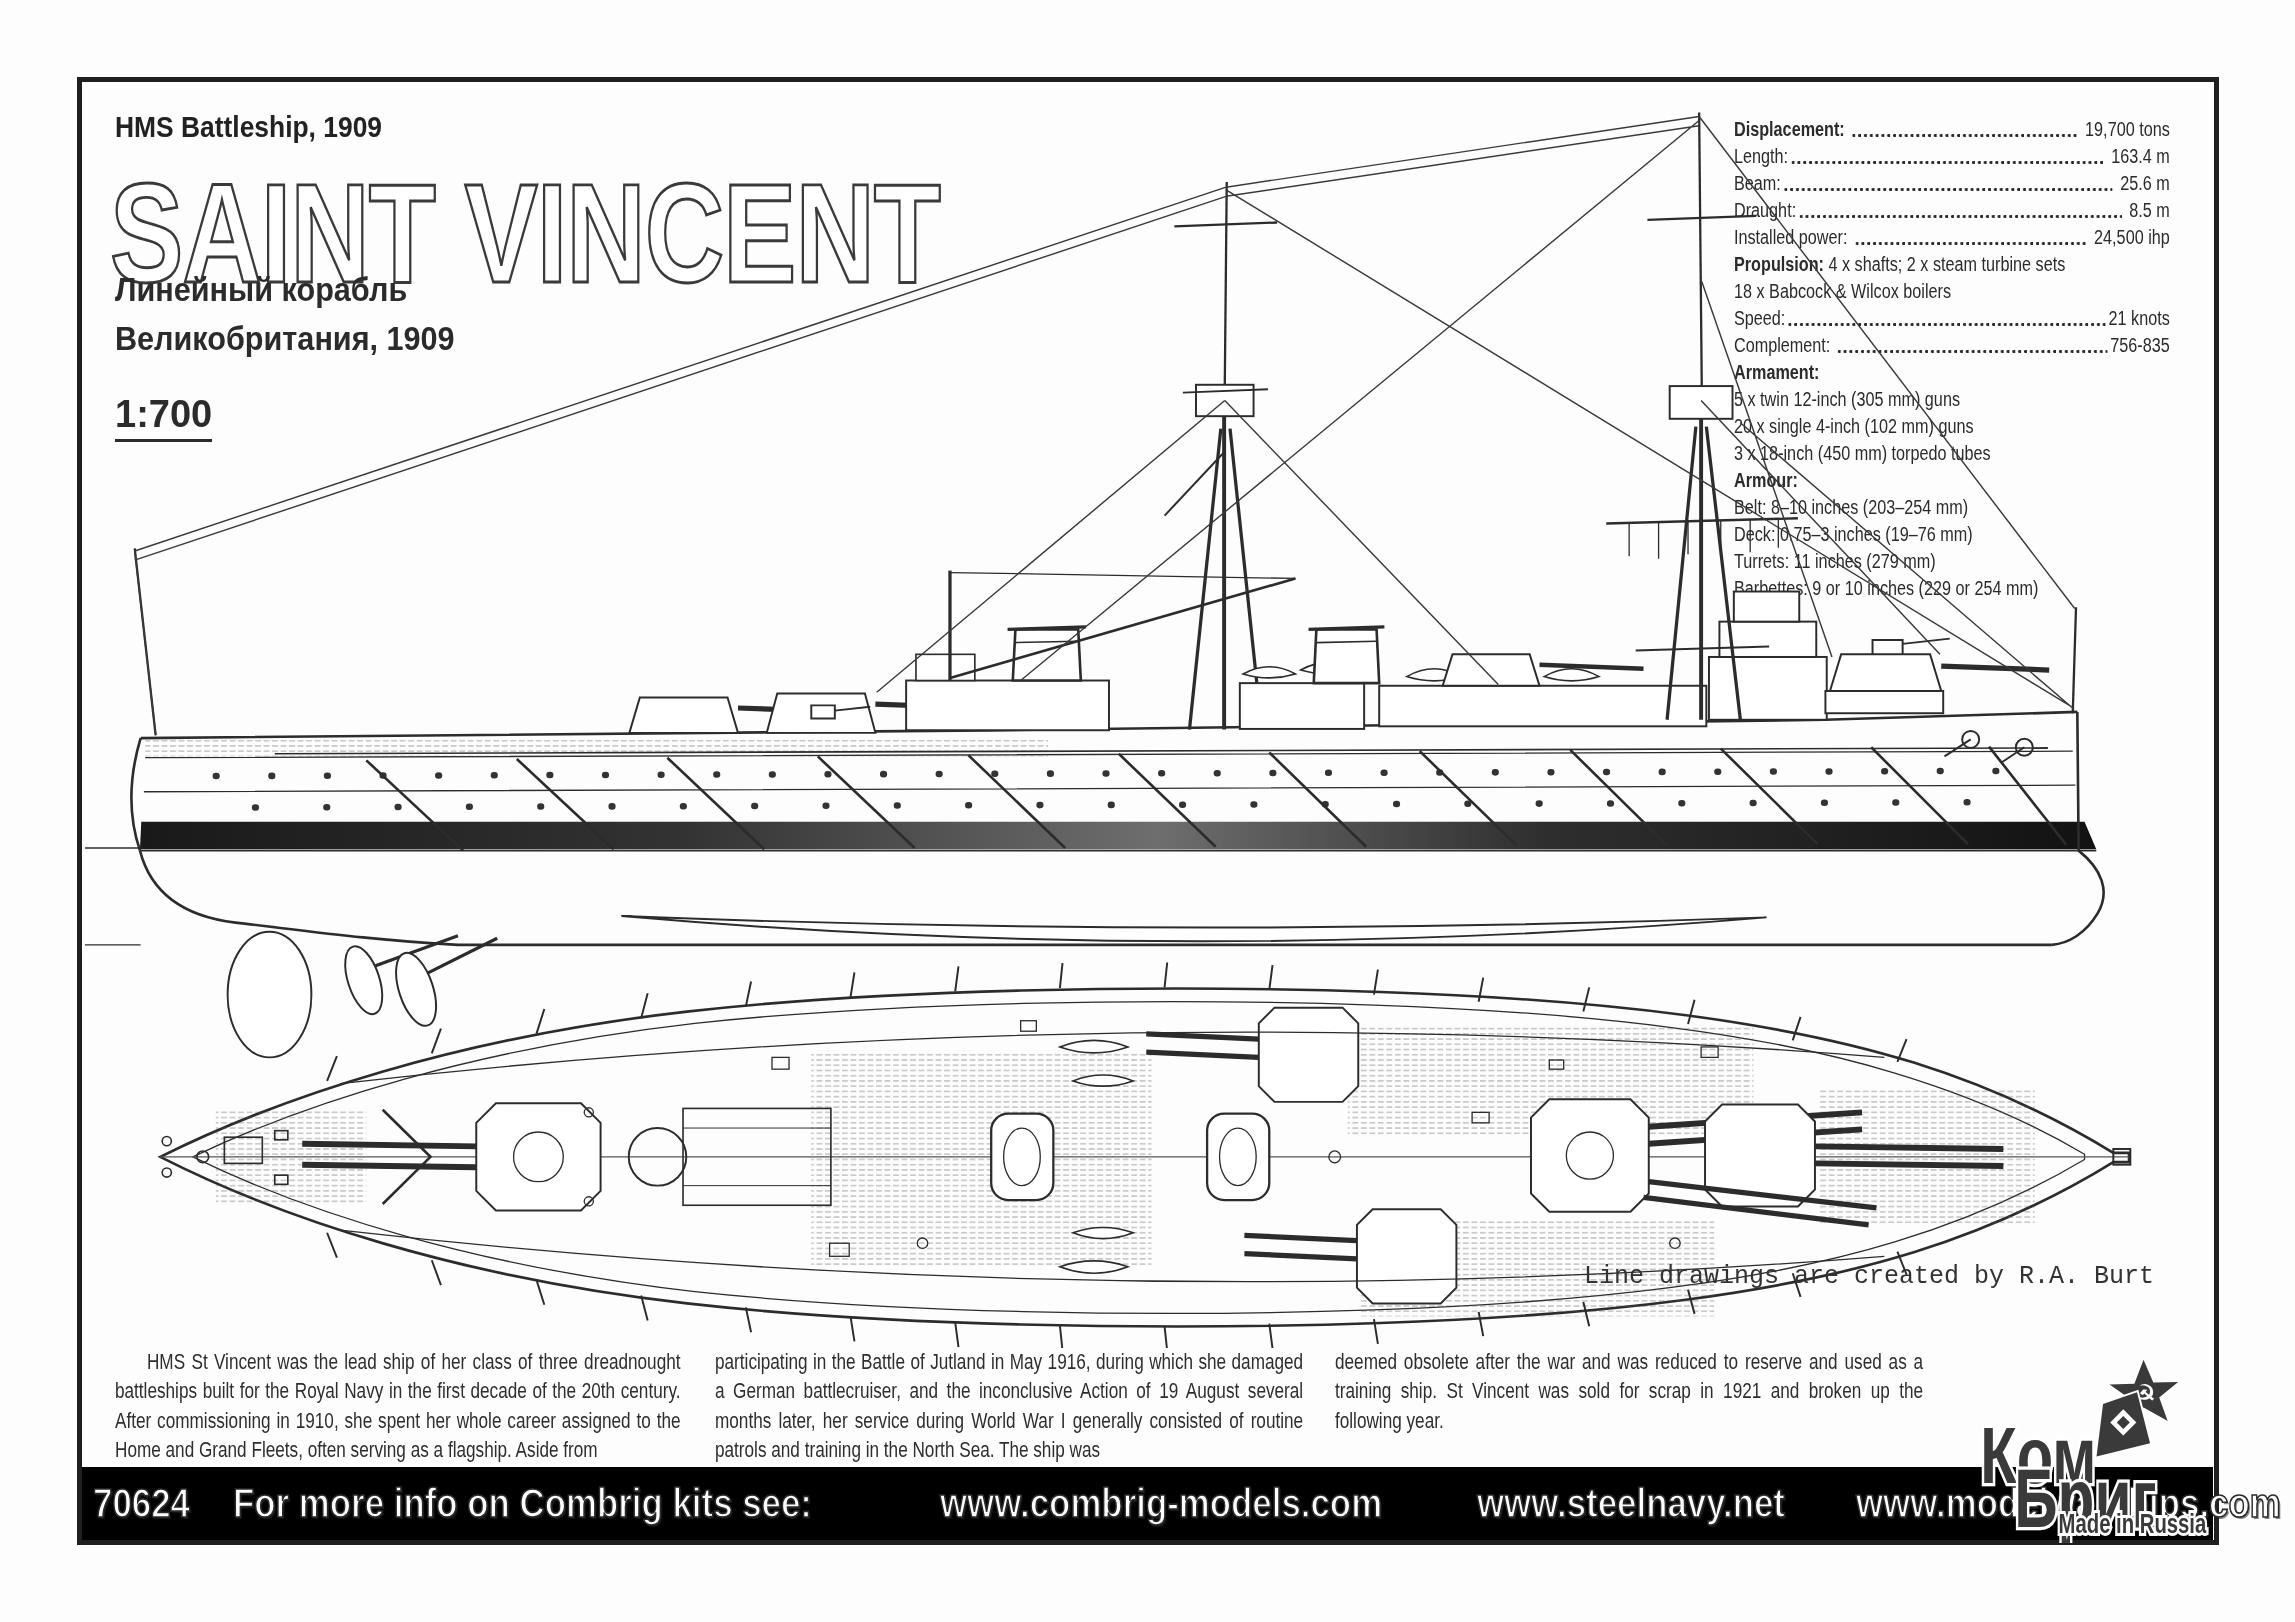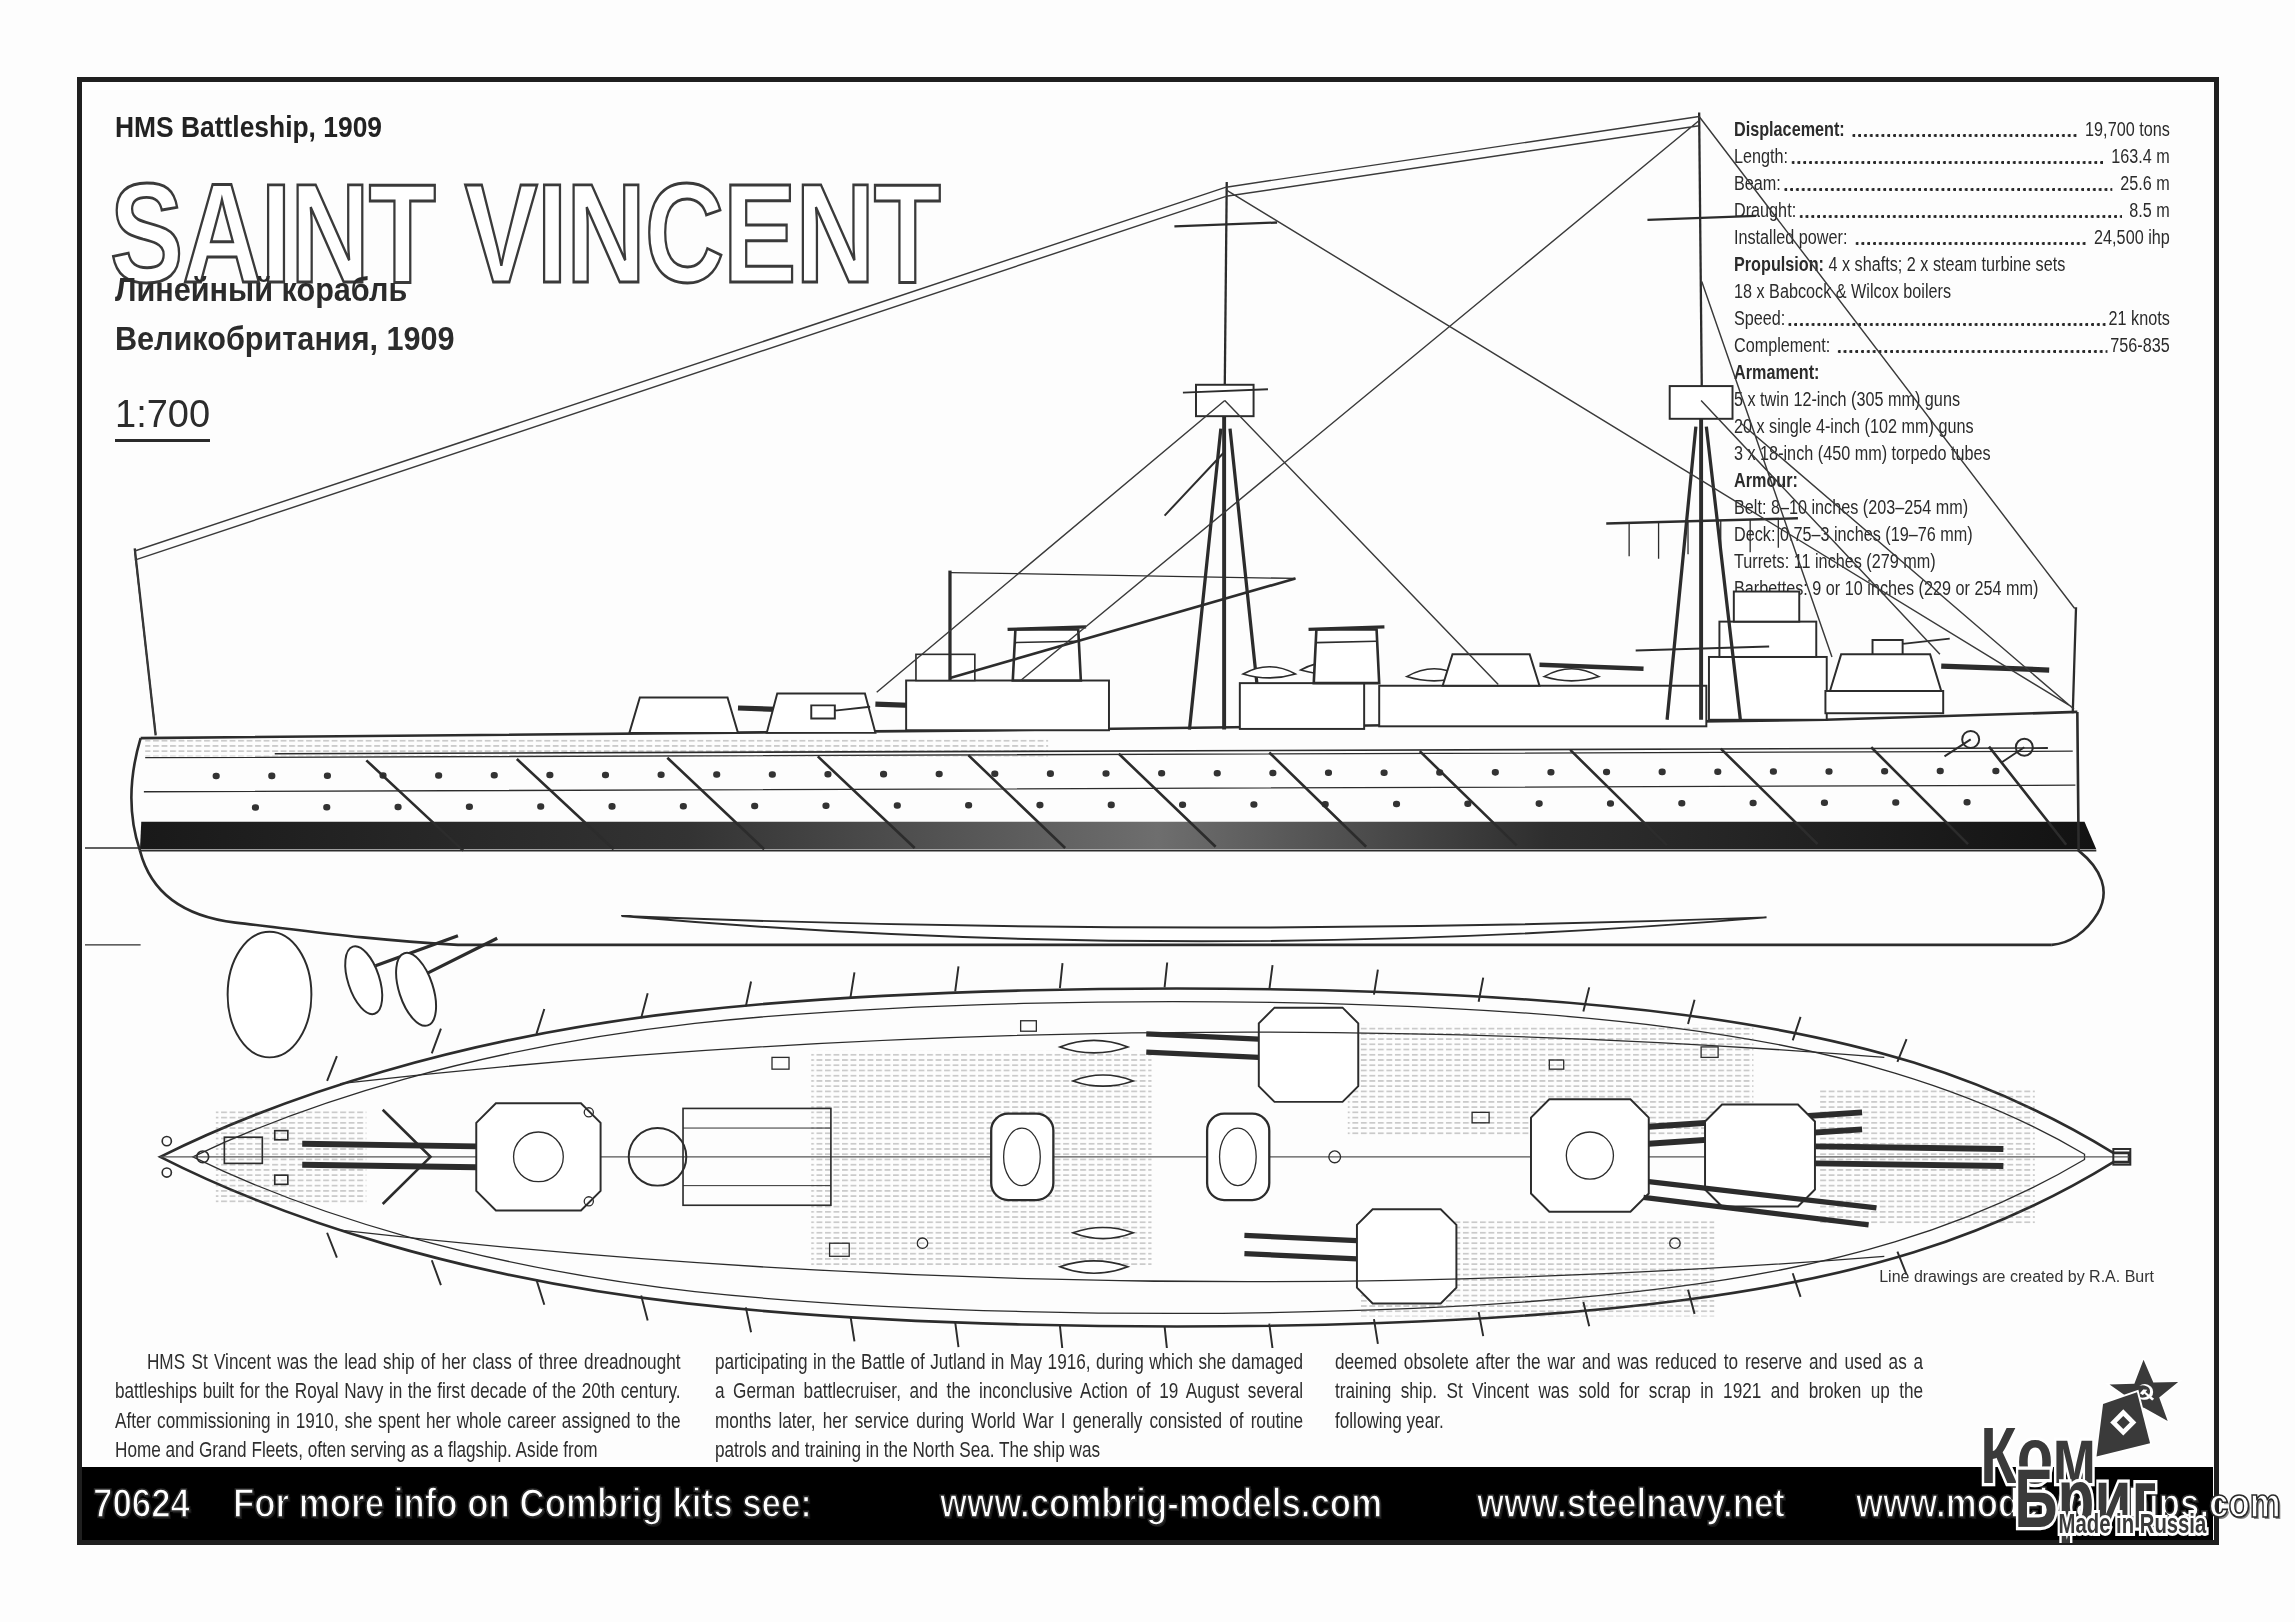--- a/index.html
+++ b/index.html
@@ -10,36 +10,36 @@
   .scaled{transform-origin:0 0;}
 
   
   .kicker{position:absolute;left:115px;top:110px;font-size:30px;font-weight:700;
           transform:scaleX(.88);white-space:nowrap;color:#222;}
   .title{position:absolute;left:110px;top:152px;font-size:141px;font-weight:700;
          letter-spacing:-1.3px;color:#fff;-webkit-text-stroke:2.9px #3a3a3a;
          transform:scaleX(.78);white-space:nowrap;}
   .ru1{position:absolute;left:115px;top:270px;font-size:34px;font-weight:700;transform:scaleX(.9);white-space:nowrap;}
   .ru2{position:absolute;left:115px;top:319px;font-size:34px;font-weight:700;transform:scaleX(.9);white-space:nowrap;}
-  .scale-note{position:absolute;left:115px;top:393px;font-size:38px;font-weight:400;
+  .scale-note{position:absolute;left:115px;top:393px;font-size:38px;font-weight:700;
               border-bottom:3.9px solid #2b2b2b;padding-bottom:2.6px;}
 
   
   .specs{position:absolute;left:1734px;top:116px;width:538px;transform:scaleX(.81);}
   .spec-row{display:flex;align-items:flex-end;height:27px;font-size:20px;line-height:27px;white-space:pre;}
   .spec-row .sb{font-weight:700;white-space:pre;}
   .spec-row .st{white-space:pre;}
   .spec-row .leader{flex:1 1 auto;height:6.5px;margin:0 3.9px 5.2px 3.9px;
      background-image:radial-gradient(circle at 2px 2.6px,#2a2a2a 1.6px,transparent 2px);
      background-size:7.2px 5.2px;background-repeat:repeat-x;background-position:left bottom;}
   .spec-row .sv{white-space:pre;}
 
   
   .credit{position:absolute;left:1570px;top:1263px;width:584px;text-align:right;
-          font-family:Liberation Sans, sans-serif;font-size:16px;line-height:27px;color:#333;}
+          font-family:Liberation Mono, monospace;font-size:25px;line-height:27px;color:#333;}
 
   
   .hist{position:absolute;top:1347px;font-size:22px;line-height:29.4px;text-align:justify;
         transform:scaleX(.78);color:#2e2e2e;}
   .hist.c1{left:115px;width:725px;text-indent:41px;}
   .hist.c2{left:715px;width:754px;}
   .hist.c3{left:1335px;width:754px;}
 
   
   .bar{position:absolute;left:82px;top:1467px;width:2131px;height:73px;background:#000000;

